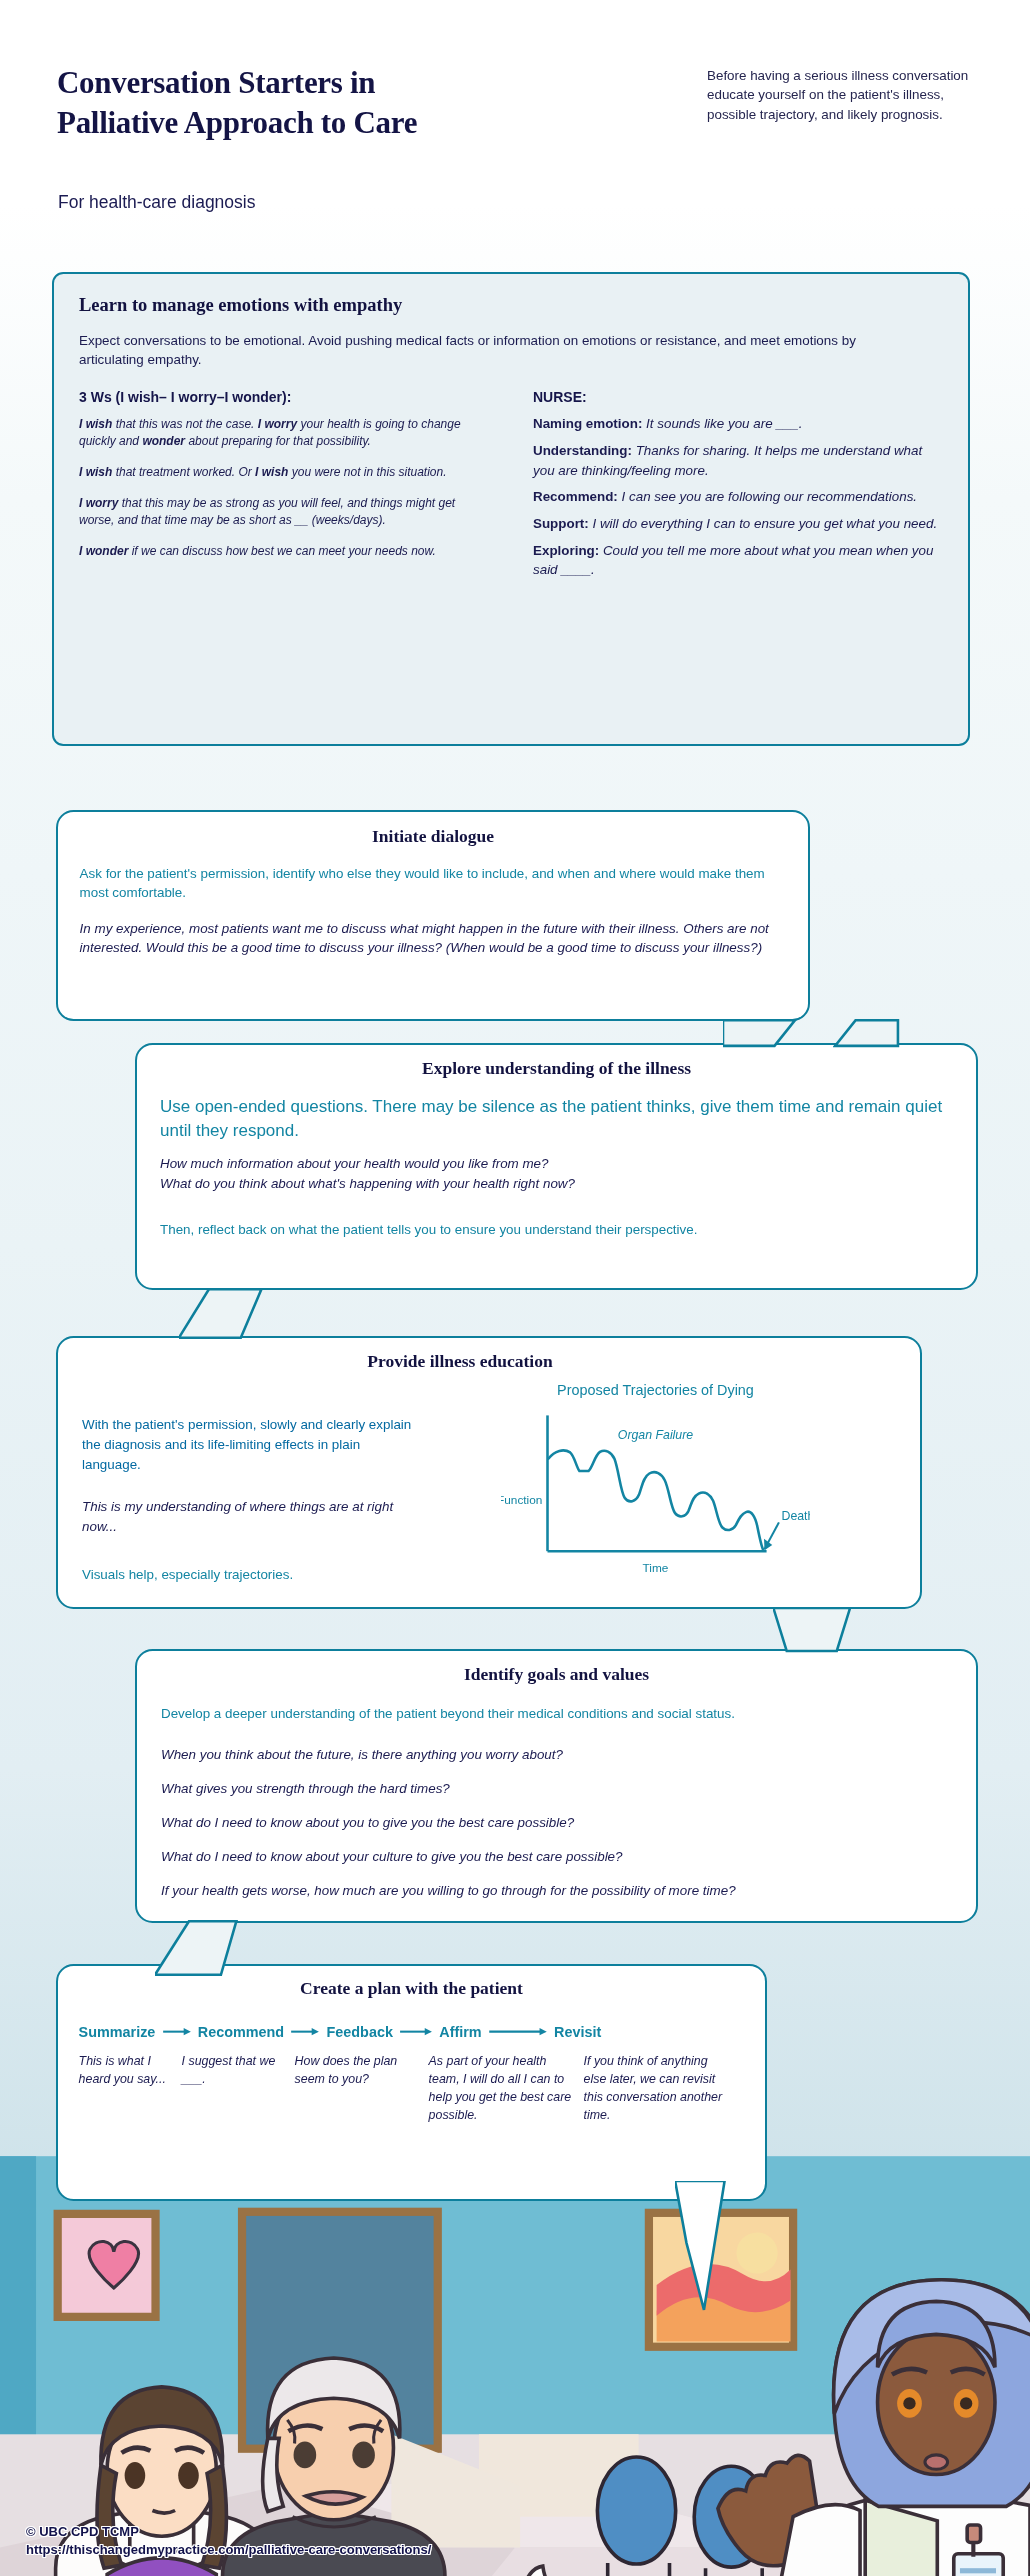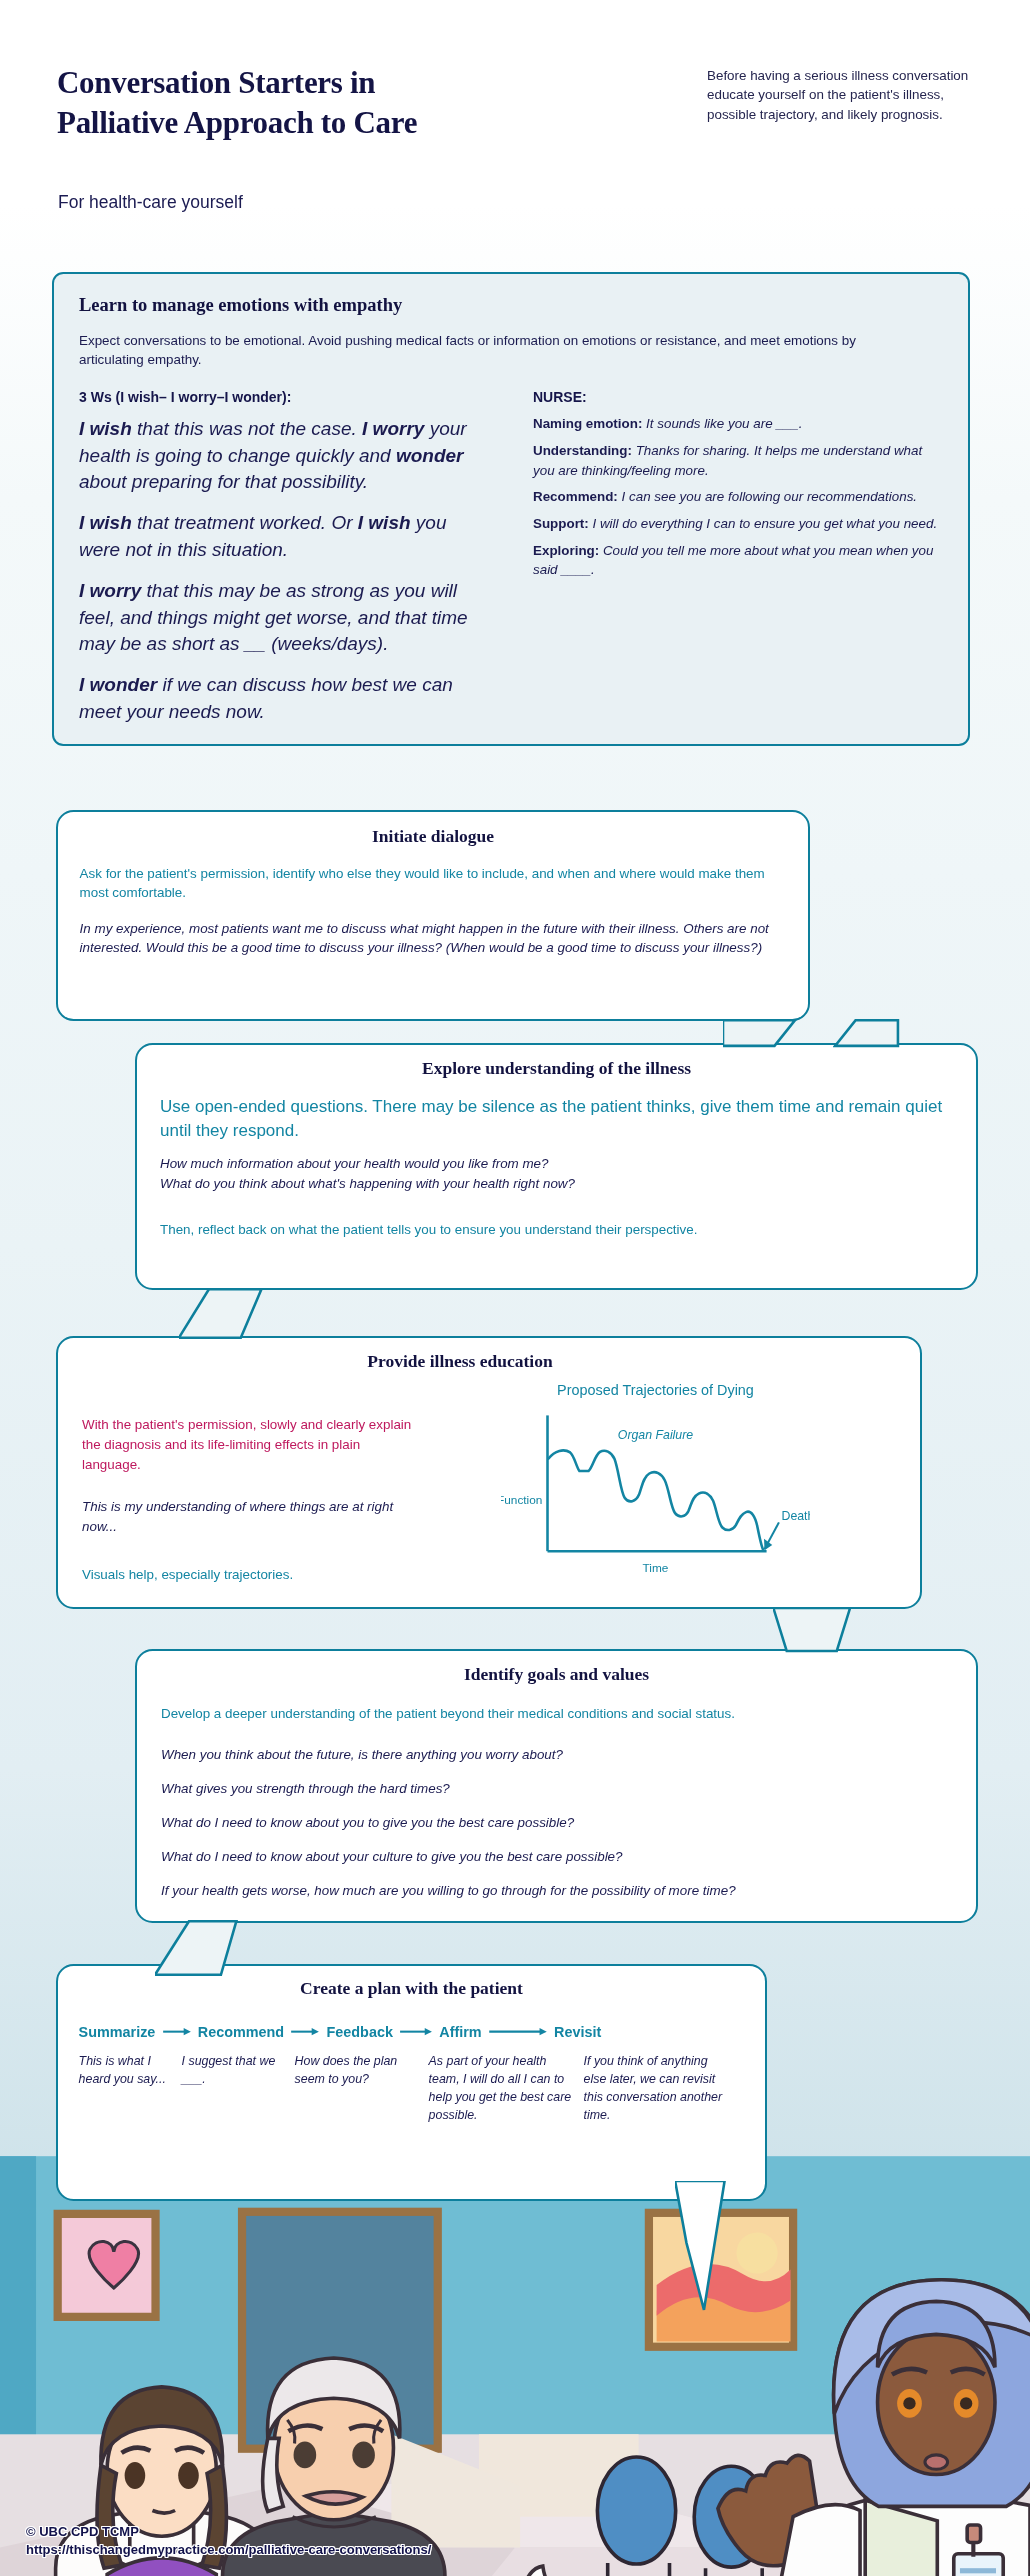--- a/index.html
+++ b/index.html
@@ -87,21 +87,21 @@
     position: absolute; left: 25px; top: 20.6px;
     font-size: 18.5px; text-align: left;
   }
   #box-empathy .b1-intro {
     position: absolute; left: 25px; top: 57px; width: 778px;
     font-size: 13.4px; line-height: 1.45; color: #1b1b50;
   }
   #box-empathy .col-l { position: absolute; left: 25px; top: 115px; width: 412px; }
   #box-empathy .col-r { position: absolute; left: 479px; top: 115px; width: 412px; }
   .ws-head { font-size: 14px; font-weight: bold; color: #15154a; margin-bottom: 11.3px; }
-  .ws-line { font-size: 19px; line-height: 1.40; color: #1b1b50; font-style: italic; margin-bottom: 14.4px; }
+  .ws-line { font-size: 12px; line-height: 1.40; color: #1b1b50; font-style: italic; margin-bottom: 14.4px; }
   .nurse-head { font-size: 14px; font-weight: bold; color: #15154a; margin-bottom: 9.3px; }
   .nurse-line { font-size: 13.4px; line-height: 1.46; color: #1b1b50; font-style: italic; margin-bottom: 7.2px; }
   .nurse-line b { font-style: normal; font-weight: bold; }
 
   
   #box-initiate { left: 56px; top: 810px; width: 754px; height: 211px; }
   #box-initiate .bub-title { position: absolute; left:0; top: 14.4px; width:100%; font-size: 17.5px; }
   #box-initiate .body1 { position: absolute; left: 21.6px; top: 52px; width: 706px; font-size: 13.4px; line-height: 1.42; color: #1385a3; }
   #box-initiate .body2 { position: absolute; left: 21.6px; top: 107px; width: 711px; font-size: 13.4px; line-height: 1.44; color: #1b1b50; font-style: italic; }
 
@@ -109,21 +109,21 @@
   #box-explore { left: 135px; top: 1043px; width: 843px; height: 247px; }
   #box-explore .bub-title { position: absolute; left:0; top: 13.4px; width:100%; font-size: 17.5px; }
   #box-explore .body1 { position: absolute; left: 23px; top: 50px; width: 793px; font-size: 17px; line-height: 1.42; color: #1385a3; }
   #box-explore .qs { position: absolute; left: 23px; top: 109px; width: 793px; font-size: 13.4px; line-height: 1.52; color: #1b1b50; font-style: italic; }
   #box-explore .body3 { position: absolute; left: 23px; top: 177px; width: 793px; font-size: 13.4px; color: #1385a3; }
 
   
   #box-education { left: 56px; top: 1336px; width: 866px; height: 273px; }
   #box-education .bub-title { position: absolute; left:0; top: 13.4px; width: 804px; font-size: 17.5px; }
   #box-education .lcol { position: absolute; left: 24px; top: 77px; width: 340px; }
-  .edu-p1 { font-size: 13.4px; line-height: 1.48; color: #be185d; }
+  .edu-p1 { font-size: 13.4px; line-height: 1.48; color: #0369a1; }
   .edu-p2 { font-size: 13.4px; line-height: 1.48; color: #1b1b50; font-style: italic; margin-top: 23px; }
   .edu-p3 { font-size: 13.4px; color: #1385a3; margin-top: 30px; }
   #box-education .chart-wrap { position: absolute; left: 443px; top: 44px; width: 309px; height: 206px; }
   .chart-title { font-size: 14.4px; color: #1385a3; text-align: center; margin-bottom: 3.1px; }
 
   
   #box-goals { left: 135px; top: 1649px; width: 843px; height: 274px; }
   #box-goals .bub-title { position: absolute; left:0; top: 13.4px; width:100%; font-size: 17.5px; }
   #box-goals .lead { position: absolute; left: 24px; top: 55px; width: 793px; font-size: 13.4px; color: #1385a3; }
   #box-goals .qlist { position: absolute; left: 24px; top: 96px; width: 804px; }
@@ -153,21 +153,21 @@
 </head>
 <body>
 
 <div class="page-bg"></div>
 
 <div class="header">
   <div class="hdr-title">
     <div>Conversation Starters in</div>
     <div>Palliative Approach to Care</div>
   </div>
-  <div class="hdr-sub">For health-care yourself</div>
+  <div class="hdr-sub">For health-care diagnosis</div>
   <div class="hdr-note">Before having a serious illness conversation educate yourself on the patient's illness, possible trajectory, and likely prognosis.</div>
 </div>
 
 <div class="bubble tinted" id="box-empathy">
   <div class="bub-title b1-title">Learn to manage emotions with empathy</div>
   <div class="b1-intro">Expect conversations to be emotional. Avoid pushing medical facts or information on emotions or resistance, and meet emotions by articulating empathy.</div>
 
   <div class="col-l">
     <div class="ws-head">3 Ws (I wish– I worry–I wonder):</div>
 

